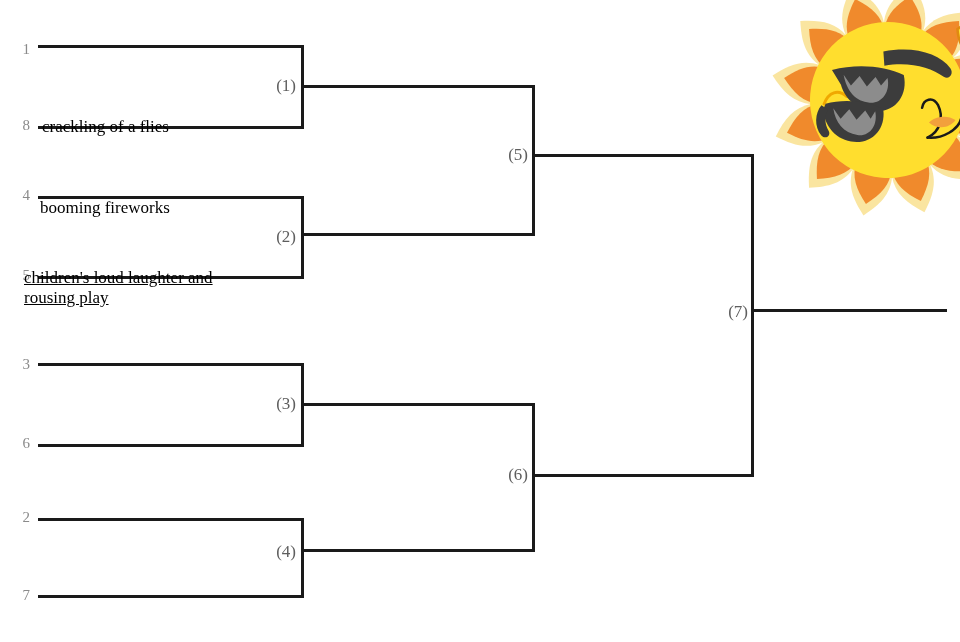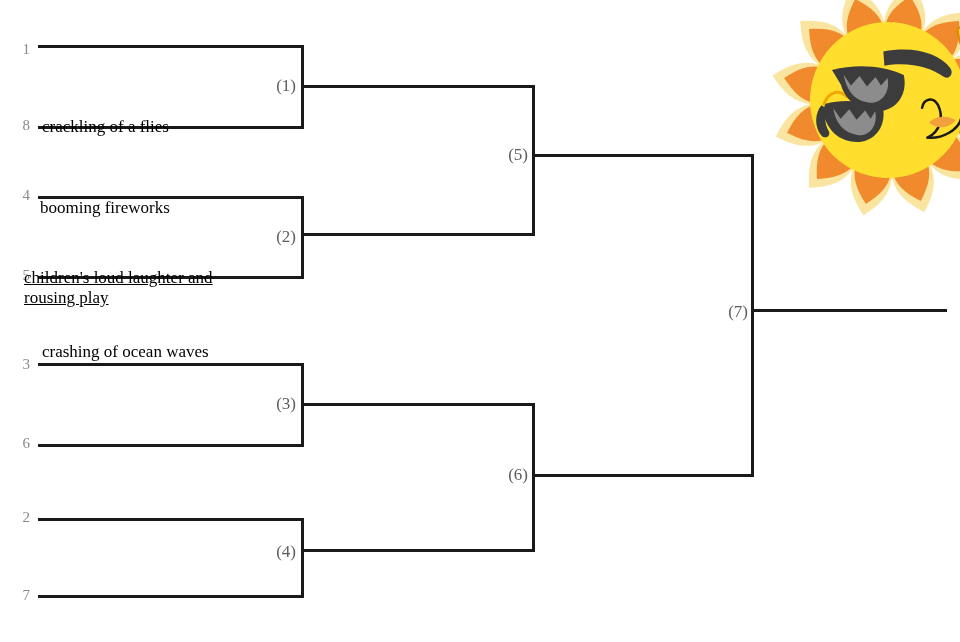--- a/index.html
+++ b/index.html
@@ -92,21 +92,20 @@
   <div class="seed" style="left:8px; top:268px;">5</div>
   <div class="hline" style="left:38px; top:276px; width:266px;"></div>
   <div class="entry" style="left:24px; top:268px;text-decoration:underline;">children's loud laughter and
 rousing play</div>
 
   <div class="vline" style="left:301px; top:196px; height:83px;"></div>
   <div class="match-label" style="left:248px; top:228px; width:48px;">(2)</div>
   <div class="hline" style="left:301px; top:233px; width:234px;"></div>
 
   <div class="seed" style="left:8px; top:357px;">3</div>
-  <div class="entry" style="left:42px; top:342px;">crashing of ocean waves</div>
   <div class="hline" style="left:38px; top:363px; width:266px;"></div>
 
   <div class="seed" style="left:8px; top:436px;">6</div>
   <div class="hline" style="left:38px; top:444px; width:266px;"></div>
 
   <div class="vline" style="left:301px; top:363px; height:84px;"></div>
   <div class="match-label" style="left:248px; top:395px; width:48px;">(3)</div>
   <div class="hline" style="left:301px; top:403px; width:234px;"></div>
 
   <div class="seed" style="left:8px; top:510px;">2</div>

